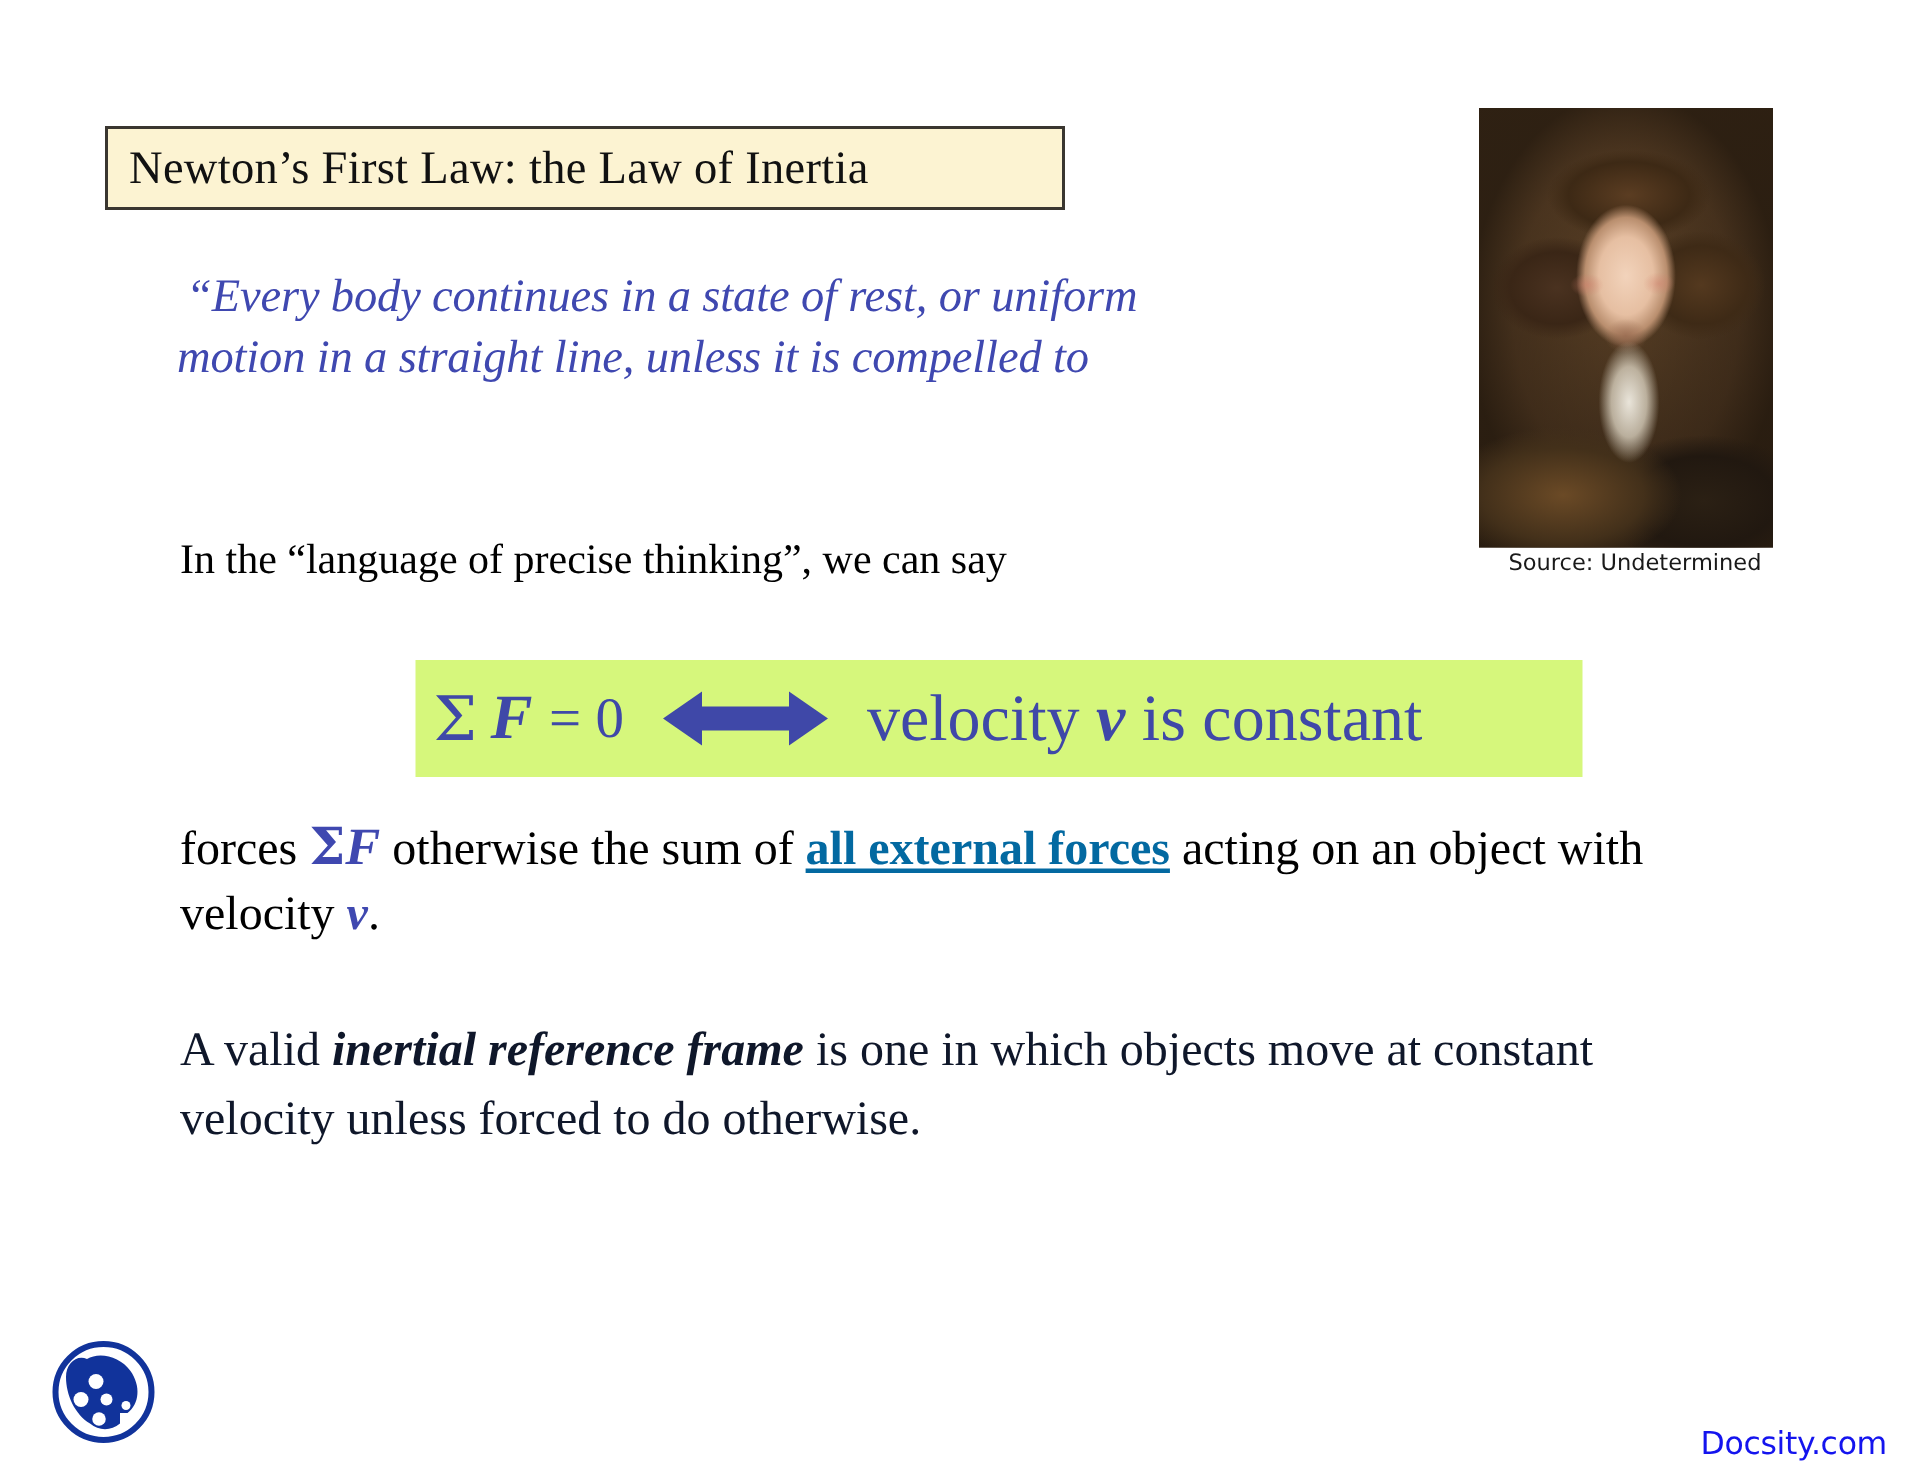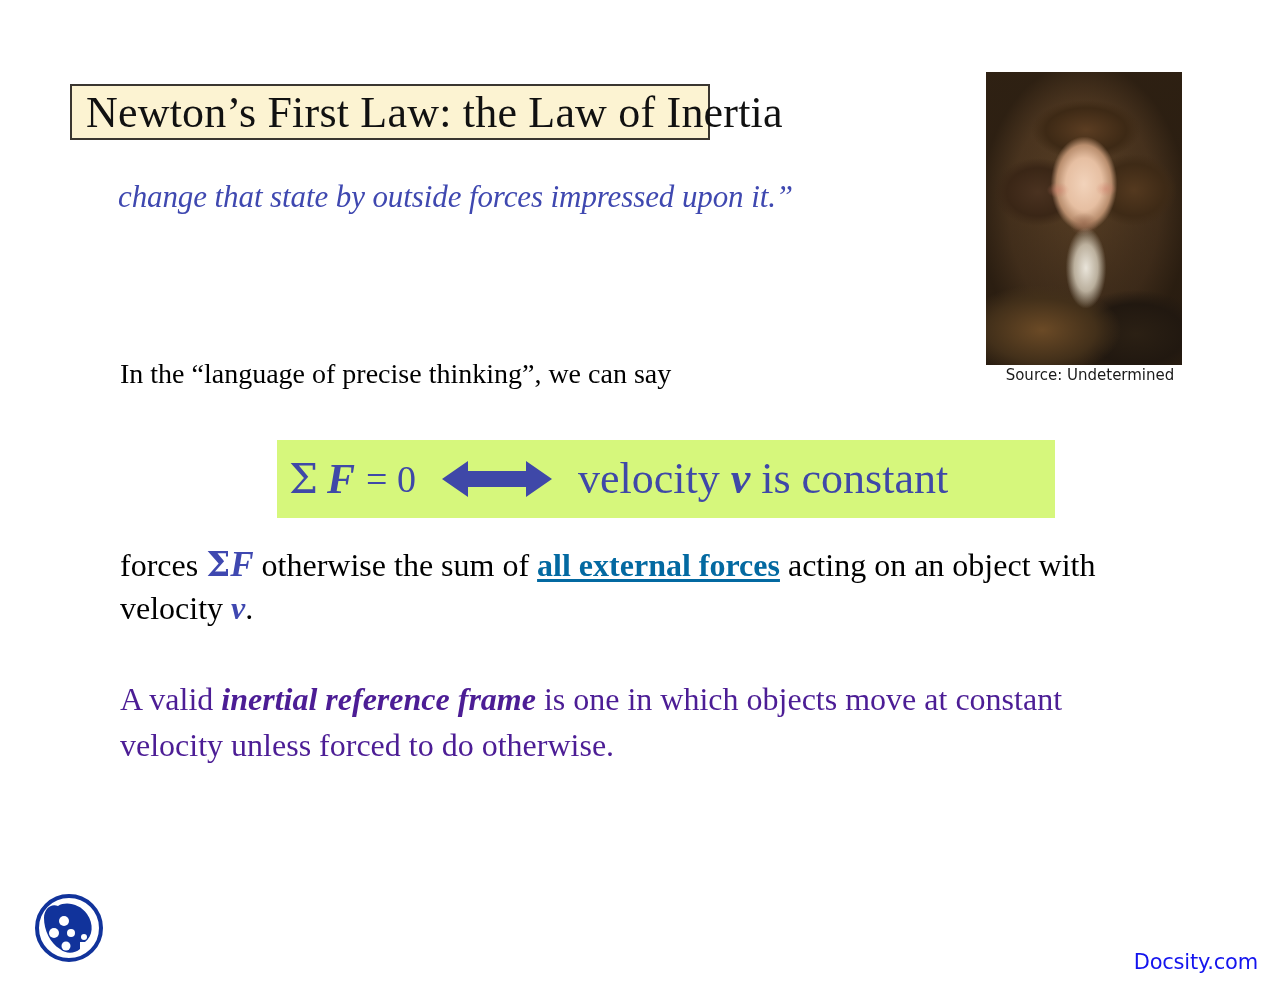--- a/index.html
+++ b/index.html
@@ -24,21 +24,21 @@
     width: 640px;
     height: 56px;
     background: #fcf3d2;
     border: 2px solid #3a3630;
     box-sizing: border-box;
     display: flex;
     align-items: center;
   }
   #title-text {
     font-family: "Liberation Serif", serif;
-    font-size: 44px;
+    font-size: 31px;
     color: #111111;
     letter-spacing: 0.2px;
     padding-left: 14px;
     white-space: nowrap;
   }
 
   
   #quote {
     position: absolute;
     left: 118px;
@@ -155,21 +155,21 @@
 
   
   #frame-para {
     position: absolute;
     left: 120px;
     top: 676px;
     width: 1020px;
     font-family: "Liberation Serif", serif;
     font-size: 32px;
     line-height: 46px;
-    color: #4c1d95;
+    color: #0f172a;
   }
   #frame-para .bi {
     font-weight: bold;
     font-style: italic;
   }
 
   
   #portrait-wrap {
     position: absolute;
     left: 986px;
@@ -234,21 +234,22 @@
   }
 </style>
 </head>
 <body>
 
 <div id="title-box">
   <span id="title-text">Newton’s First Law:  the Law of Inertia</span>
 </div>
 
 <div id="quote">
-  <span class="line">change that state by outside forces impressed upon it.”</span>
+  <span class="line lead">“Every body continues in a state of rest, or uniform</span>
+  <span class="line">motion in a straight line, unless it is compelled to</span>
 </div>
 
 <div id="precise-line">In the “language of precise thinking”, we can say</div>
 
 <div id="equation-box">
   <span id="eq-sigma">Σ</span>
   <span id="eq-F">F</span>
   <span id="eq-rest">= 0</span>
   <span id="eq-arrow">
     <svg width="110" height="40" viewBox="0 0 110 40" aria-hidden="true">

